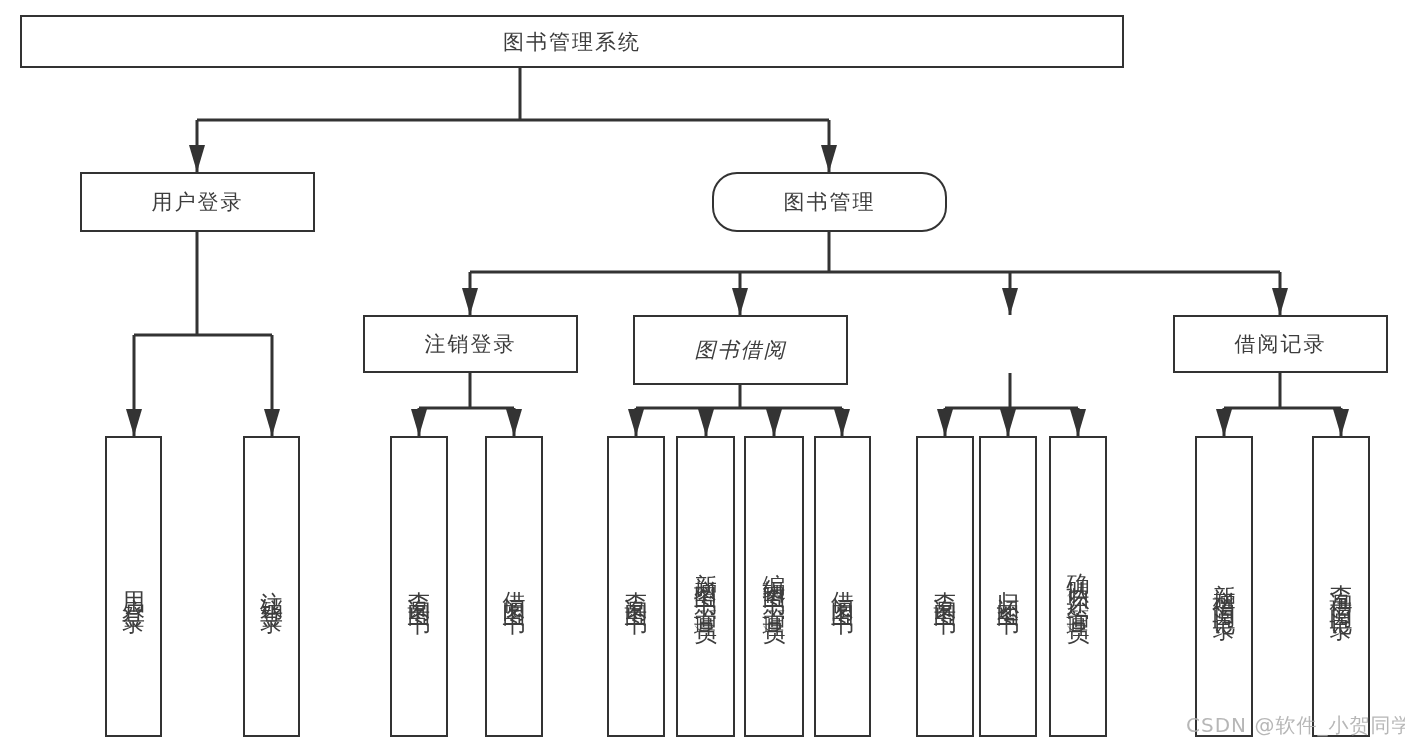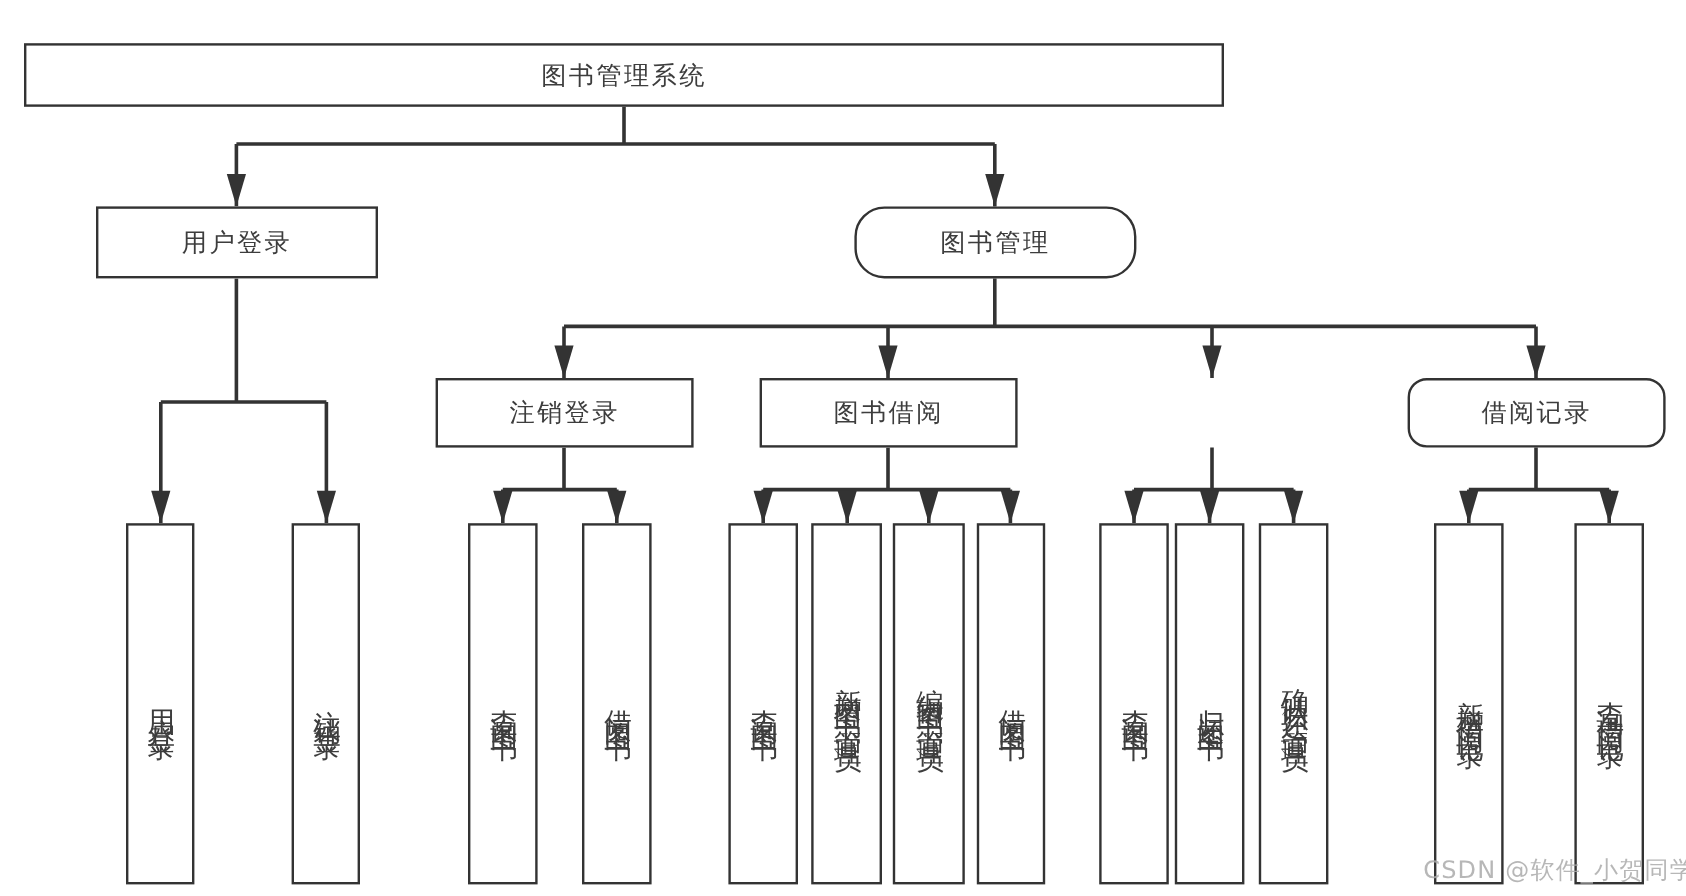--- a/index.html
+++ b/index.html
@@ -83,28 +83,28 @@
       <polygon points="766,409 782,409 774,436"></polygon>
       <polygon points="834,409 850,409 842,436"></polygon>
       <polygon points="937,409 953,409 945,436"></polygon>
       <polygon points="1000,409 1016,409 1008,436"></polygon>
       <polygon points="1070,409 1086,409 1078,436"></polygon>
       <polygon points="1216,409 1232,409 1224,436"></polygon>
       <polygon points="1333,409 1349,409 1341,436"></polygon>
     </g>
   </svg>
 
-  <div class="node root" style="left:20px; top:15px; width:1000px; height:53px;margin-top:21px;">图书管理系统</div>
+  <div class="node root" style="left:20px; top:15px; width:1104px; height:53px;">图书管理系统</div>
 
   <div class="node header" style="left:80px; top:172px; width:235px; height:60px;">用户登录</div>
   <div class="node header" style="left:712px; top:172px; width:235px; height:60px;border-radius:25px;">图书管理</div>
 
   <div class="node header" style="left:363px; top:315px; width:215px; height:58px;">注销登录</div>
-  <div class="node header" style="left:633px; top:315px; width:215px; height:58px;">图书借阅</div>
-  <div class="node header" style="left:1173px; top:315px; width:215px; height:58px;border-radius:16px;">借阅记录</div>
+  <div class="node header" style="left:633px; top:315px; width:215px; height:70px;font-style:italic;">图书借阅</div>
+  <div class="node header" style="left:1173px; top:315px; width:215px; height:58px;">借阅记录</div>
 
   <div class="node leaf" style="left:105px; top:436px; width:57px; height:301px;">
     <span class="leaf-text">用户登录</span>
   </div>
   <div class="node leaf" style="left:243px; top:436px; width:57px; height:301px;">
     <span class="leaf-text">注销登录</span>
   </div>
 
   <div class="node leaf" style="left:390px; top:436px; width:58px; height:301px;">
     <span class="leaf-text">查询图书</span>

